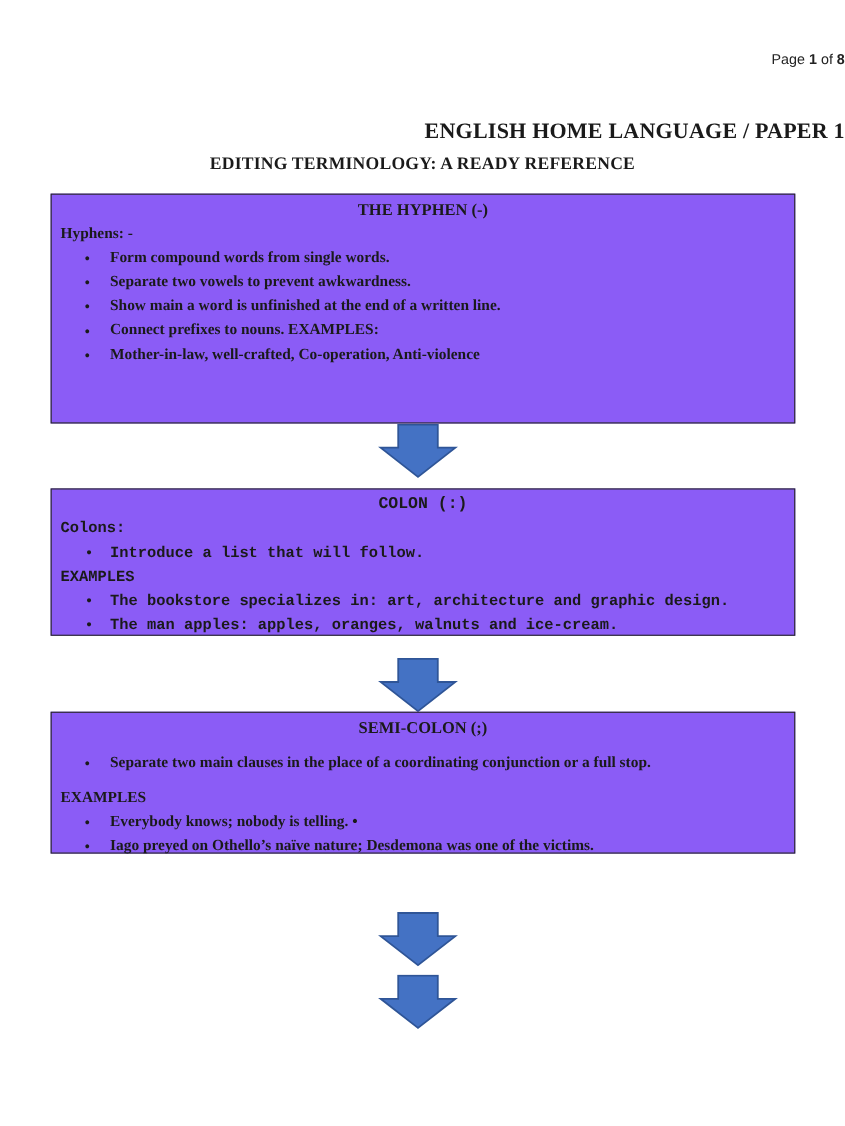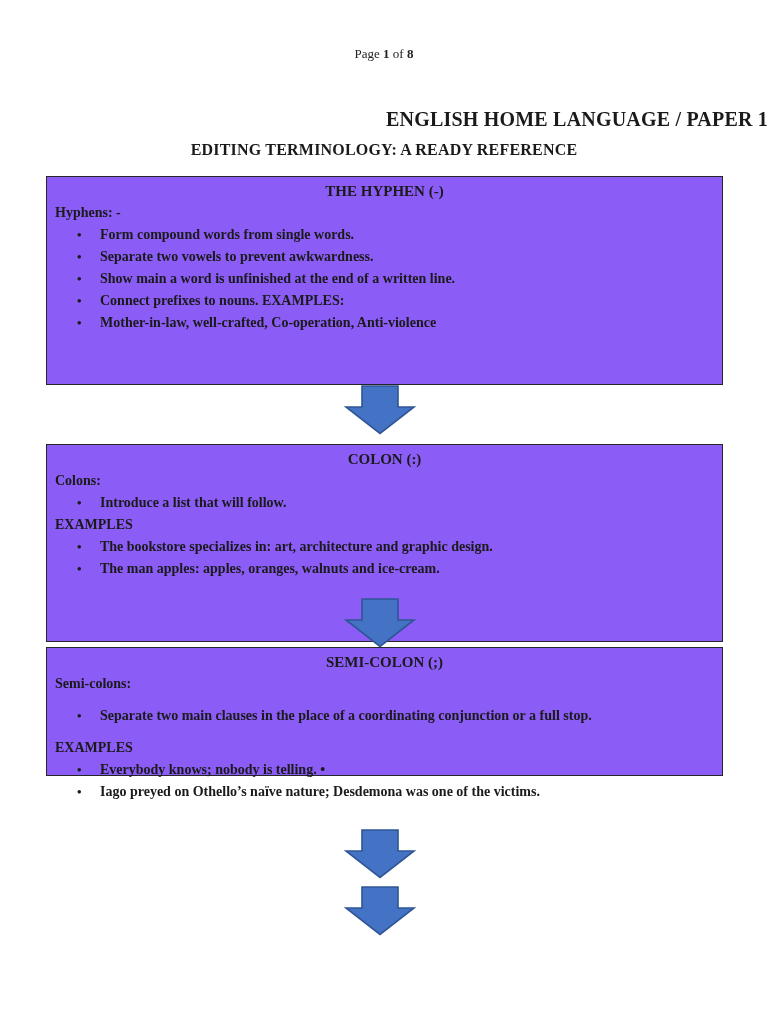--- a/index.html
+++ b/index.html
@@ -6,22 +6,22 @@
   html, body { background: #ffffff; }
   body {
     width: 768px; height: 1024px;
     position: relative;
     font-family: "Liberation Serif", "DejaVu Serif", serif;
     color: #1a1a1a;
     overflow: hidden;
   }
   .page-num {
     position: absolute; top: 46px; left: 0; width: 100%;
-    text-align: center;
-    font-family: Liberation Serif, serif;
+    text-align: right;
+    font-family: Liberation Sans, sans-serif;
     font-size: 13px; color: #222;
   }
   .page-num b { font-weight: 700; }
   .doc-title {
     position: absolute; top: 108px; left: 0; width: 100%;
     text-align: right;
     font-size: 20px; font-weight: 700; letter-spacing: 0.2px;
   }
   .doc-subtitle {
     position: absolute; top: 141px; left: 0; width: 100%;
@@ -30,21 +30,21 @@
   }
   .box {
     position: absolute; left: 46px; width: 677px;
     border: 1.5px solid #262626;
     background: #8b5cf6;
     padding: 3px 8px 0 8px;
     font-size: 14px; font-weight: 700;
     line-height: 22px;
   }
   .box-hyphen    { top: 176px; height: 209px; }
-  .box-colon     { top: 444px; height: 198px; }
+  .box-colon     { top: 444px; height: 134px; font-family: Liberation Mono, monospace; }
   .box-semicolon { top: 647px; height: 129px; }
   .box-title { text-align: center; font-size: 15px; font-weight: 700; line-height: 22px; }
   .plain-line { line-height: 22px; }
   .bullet-row { padding-left: 22px; display: flex; line-height: 22px; }
   .bullet-dot { display: inline-block; width: 23px; flex: 0 0 23px; font-size: 13px; }
   .bullet-text { flex: 1 1 auto; white-space: nowrap; }
   .spacer { height: 10px; }
   .arrow {
     position: absolute; left: 343px; width: 74px; height: 50px;
   }
@@ -117,21 +117,20 @@
 </section>
 
 <div class="arrow arrow-2">
   <svg viewBox="0 0 74 50" xmlns="http://www.w3.org/2000/svg">
     <polygon points="19,1 55,1 55,22 71,22 37,48.5 3,22 19,22" stroke-width="1.6" fill="#4472C4" stroke="#2F5597"></polygon>
   </svg>
 </div>
 
 <section class="box box-semicolon" style="border-color: rgb(38, 38, 38);">
   <div class="box-title">SEMI-COLON (;)</div>
-  <div class="plain-line">Semi-colons:</div>
   <div class="spacer"></div>
   <div class="bullet-row">
     <span class="bullet-dot">•</span>
     <span class="bullet-text">Separate two main clauses in the place of a coordinating conjunction or a full stop.</span>
   </div>
   <div class="spacer"></div>
   <div class="plain-line">EXAMPLES</div>
   <div class="bullet-row">
     <span class="bullet-dot">•</span>
     <span class="bullet-text">Everybody knows; nobody is telling. •</span>

